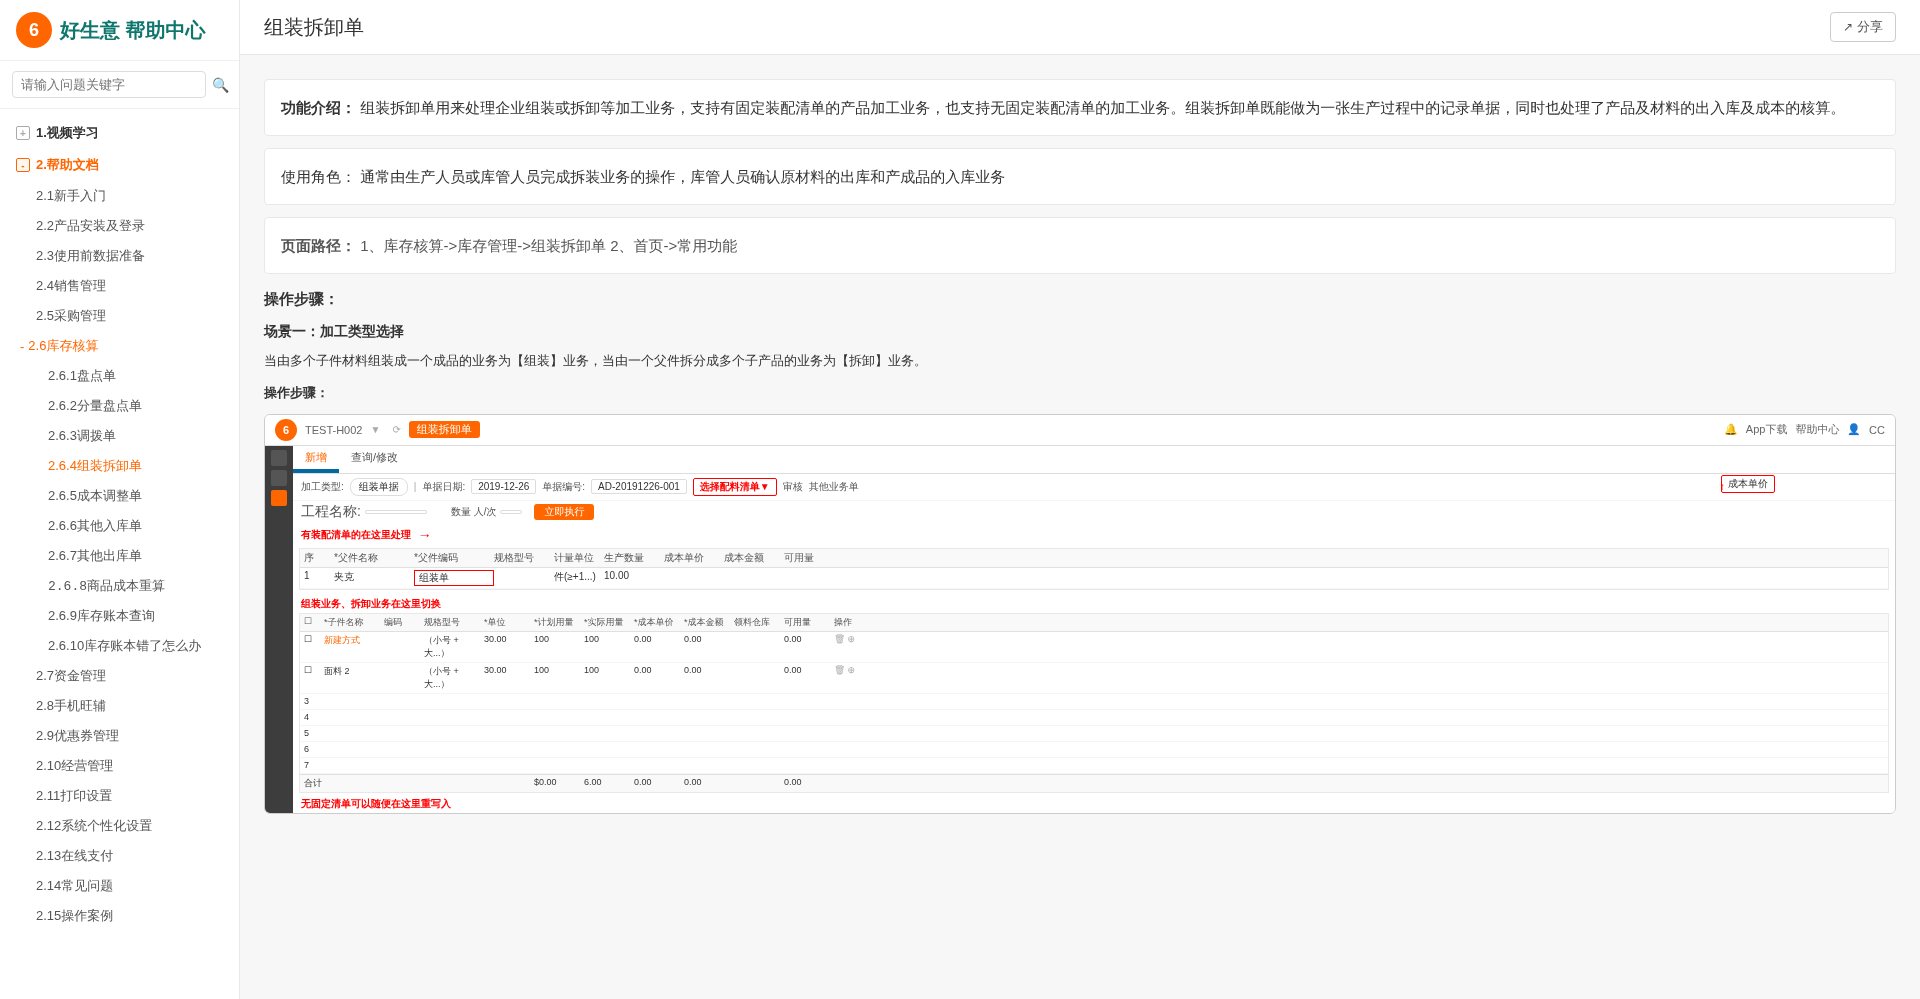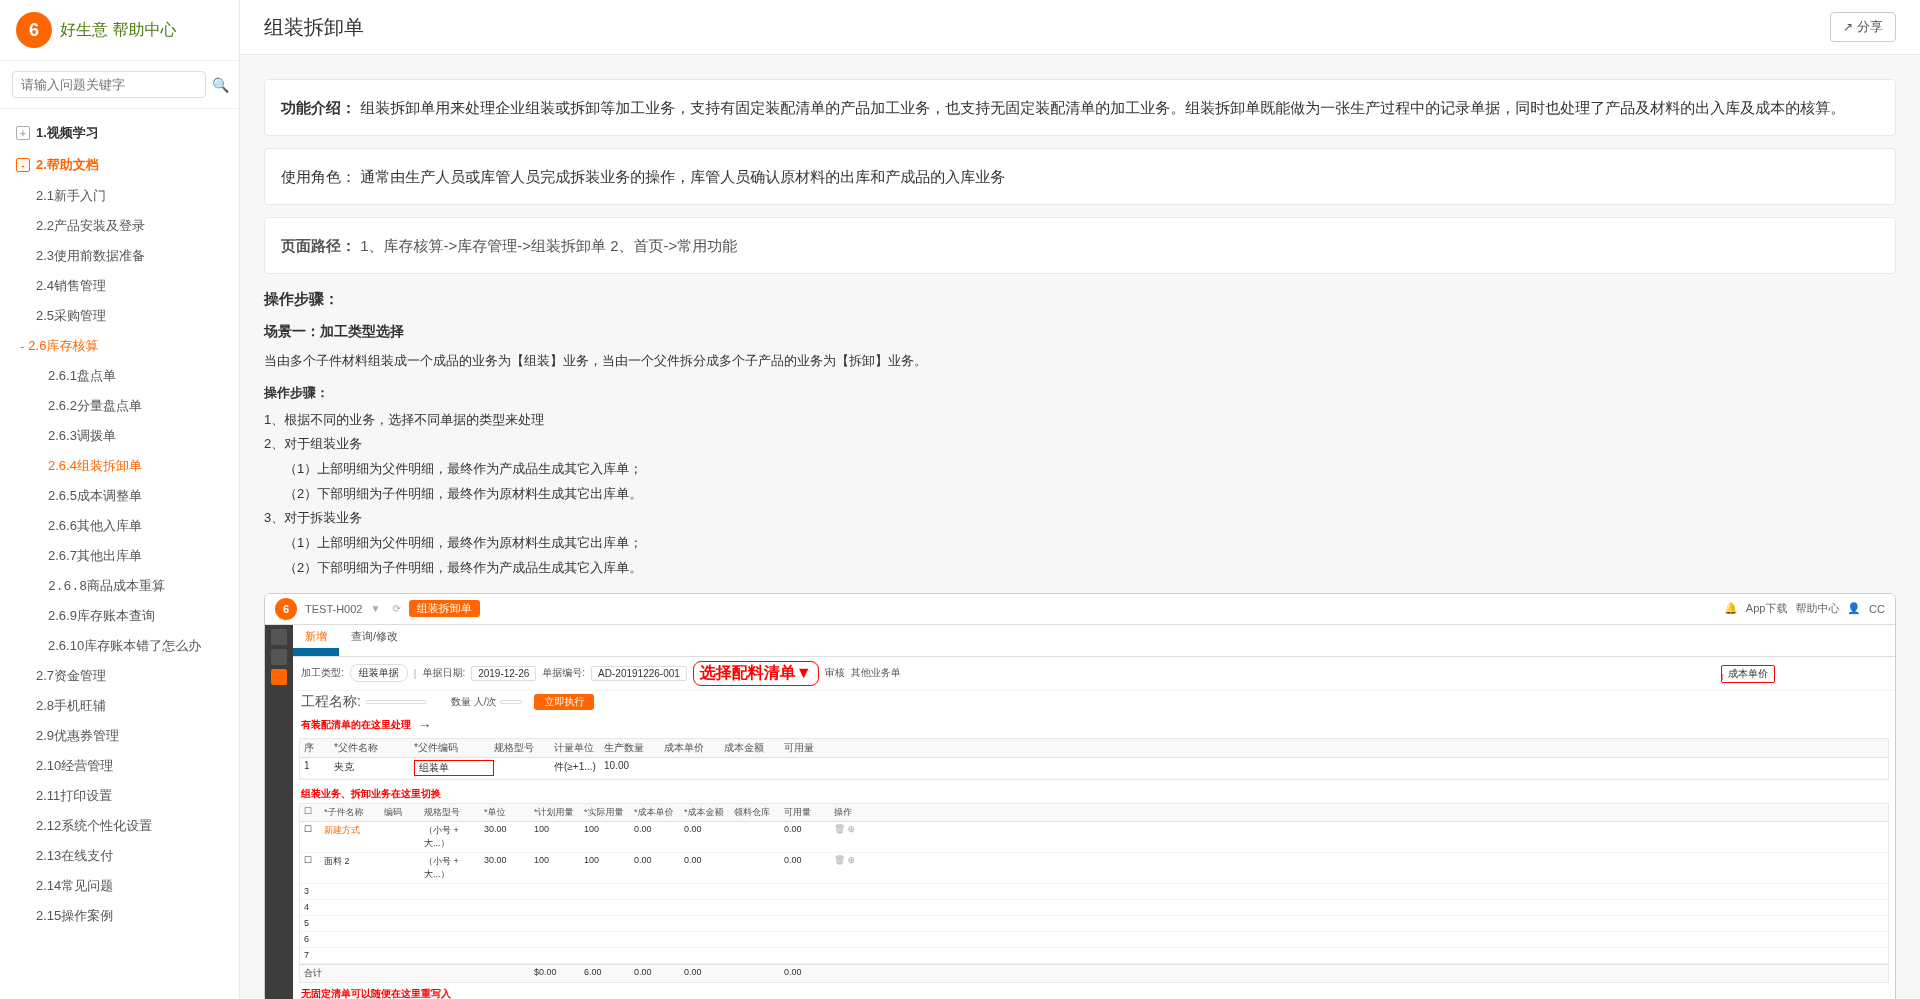--- a/index.html
+++ b/index.html
@@ -2,21 +2,21 @@
 <html><head>
   <meta charset="utf-8">
   <style>
     * { margin: 0; padding: 0; box-sizing: border-box; }
     body { font-family: "Microsoft YaHei", "PingFang SC", sans-serif; font-size: 14px; color: #333; background: #f5f5f5; display: flex; height: 100vh; overflow: hidden; }
 
     
     .sidebar { width: 240px; background: #fff; border-right: 1px solid #e8e8e8; display: flex; flex-direction: column; height: 100vh; overflow: hidden; flex-shrink: 0; }
     .sidebar-logo { display: flex; align-items: center; padding: 12px 16px; border-bottom: 1px solid #f0f0f0; }
     .logo-icon { width: 36px; height: 36px; background: #f60; border-radius: 50%; display: flex; align-items: center; justify-content: center; color: #fff; font-size: 18px; font-weight: bold; margin-right: 8px; flex-shrink: 0; }
-    .logo-text { font-size: 16px; font-weight: normal; color: #4d7c0f; }
+    .logo-text { font-size: 20px; font-weight: bold; color: #0f766e; }
     .search-box { padding: 10px 12px; border-bottom: 1px solid #f0f0f0; display: flex; align-items: center; }
     .search-input { flex: 1; border: 1px solid #ddd; border-radius: 4px; padding: 5px 8px; font-size: 13px; outline: none; color: #999; }
     .search-icon-btn { margin-left: 6px; color: #999; cursor: pointer; font-size: 14px; }
     .nav-list { flex: 1; overflow-y: auto; padding: 8px 0; }
     .nav-item { padding: 7px 16px; cursor: pointer; font-size: 13px; color: #555; display: flex; align-items: center; }
     .nav-item.active { color: #f60; }
     .nav-item.section { font-weight: bold; color: #333; }
     .nav-item.section.active { color: #f60; }
     .nav-item .plus { width: 14px; height: 14px; border: 1px solid #aaa; border-radius: 2px; display: inline-flex; align-items: center; justify-content: center; font-size: 10px; margin-right: 6px; flex-shrink: 0; color: #aaa; }
     .nav-item .minus { width: 14px; height: 14px; border: 1px solid #f60; border-radius: 2px; display: inline-flex; align-items: center; justify-content: center; font-size: 10px; margin-right: 6px; flex-shrink: 0; color: #f60; background: #fff7f0; }
@@ -124,29 +124,20 @@
     </div>
 
     <div style="margin-top:16px;">
       <div class="section-title">操作步骤：</div>
 
       <div class="section-subtitle">场景一：加工类型选择</div>
       <div class="content-text">当由多个子件材料组装成一个成品的业务为【组装】业务，当由一个父件拆分成多个子产品的业务为【拆卸】业务。</div>
 
       <div style="margin-top:10px; font-size:13px; font-weight:bold; color:#333;">操作步骤：</div>
 
-      <div style="margin-top:6px;">
-        <div class="content-text">1、根据不同的业务，选择不同单据的类型来处理</div>
-        <div class="content-text">2、对于组装业务</div>
-        <div class="content-text indent1">（1）上部明细为父件明细，最终作为产成品生成其它入库单；</div>
-        <div class="content-text indent1">（2）下部明细为子件明细，最终作为原材料生成其它出库单。</div>
-        <div class="content-text">3、对于拆装业务</div>
-        <div class="content-text indent1">（1）上部明细为父件明细，最终作为原材料生成其它出库单；</div>
-        <div class="content-text indent1">（2）下部明细为子件明细，最终作为产成品生成其它入库单。</div>
-      </div>
 
       <div class="screenshot-container" style="margin-top:12px; border-radius:6px; border:1px solid #ccc; overflow:hidden; background:#fff;">
 
         <div style="background:#f0eff0; padding:0; position:relative;">
 
           <div style="background:#fff; border-bottom:1px solid #ddd; padding:4px 10px; display:flex; align-items:center; justify-content:space-between; font-size:11px;">
             <div style="display:flex; align-items:center; gap:8px;">
               <div style="width:22px;height:22px;background:#f60;border-radius:50%;display:flex;align-items:center;justify-content:center;color:#fff;font-size:11px;font-weight:bold;">6</div>
               <span style="font-size:11px;color:#666;">TEST-H002</span>
               <span style="color:#aaa;font-size:10px;">▼</span>
@@ -166,35 +157,35 @@
 
             <div style="width:28px;background:#3d3d3d;display:flex;flex-direction:column;align-items:center;padding:4px 0;gap:4px;">
               <div style="width:16px;height:16px;background:#555;border-radius:2px;"></div>
               <div style="width:16px;height:16px;background:#555;border-radius:2px;"></div>
               <div style="width:16px;height:16px;background:#f60;border-radius:2px;"></div>
             </div>
 
             <div style="flex:1;background:#fff;">
 
               <div style="display:flex;border-bottom:1px solid #ddd;background:#fff;font-size:11px;">
-                <div style="padding:4px 12px;color:#f60;border-bottom:8px solid #0369a1;cursor:pointer;">新增</div>
+                <div style="padding:4px 12px;color:#f60;border-bottom:4px solid #0369a1;cursor:pointer;">新增</div>
                 <div style="padding:4px 12px;color:#555;">查询/修改</div>
               </div>
 
               <div style="display:flex;align-items:center;gap:6px;padding:4px 8px;background:#fff;border-bottom:1px solid #f5f5f5;font-size:10px;flex-wrap:wrap;">
                 <span style="color:#555;">加工类型:</span>
                 <div style="border:1px solid #ddd;padding:1px 8px;border-radius:8px;font-size:10px;color:#333;">组装单据</div>
                 <span style="color:#aaa;">|</span>
                 <span style="color:#555;">单据日期:</span>
                 <div style="border:1px solid #ddd;padding:1px 6px;border-radius:2px;font-size:10px;">2019-12-26</div>
                 <span style="color:#555;">单据编号:</span>
                 <div style="border:1px solid #ddd;padding:1px 6px;border-radius:2px;font-size:10px;">AD-20191226-001</div>
 
                 <div style="position:relative;display:inline-block;">
-                  <div style="color:red;font-size:16px;font-weight:bold;border:1px solid red;padding:1px 6px;border-radius:8px;cursor:pointer;">选择配料清单▼</div>
+                  <div style="color:red;font-size:10px;font-weight:bold;border:1px solid red;padding:1px 6px;border-radius:2px;cursor:pointer;">选择配料清单▼</div>
                 </div>
                 <div style="color:#555;font-size:10px;cursor:pointer;">审核</div>
                 <div style="color:#555;font-size:10px;cursor:pointer;">其他业务单</div>
               </div>
 
               <div style="position:relative;padding:0 8px;">
                 <div style="display:flex;align-items:center;gap:4px;margin:2px 0;">
                   <span style="font-size:14px;color:#555;">工程名称:</span>
                   <div style="border:1px solid #ddd;padding:1px 30px;border-radius:2px;font-size:10px;"></div>
                   <span style="font-size:10px;color:#555;margin-left:20px;">数量 人/次</span>

